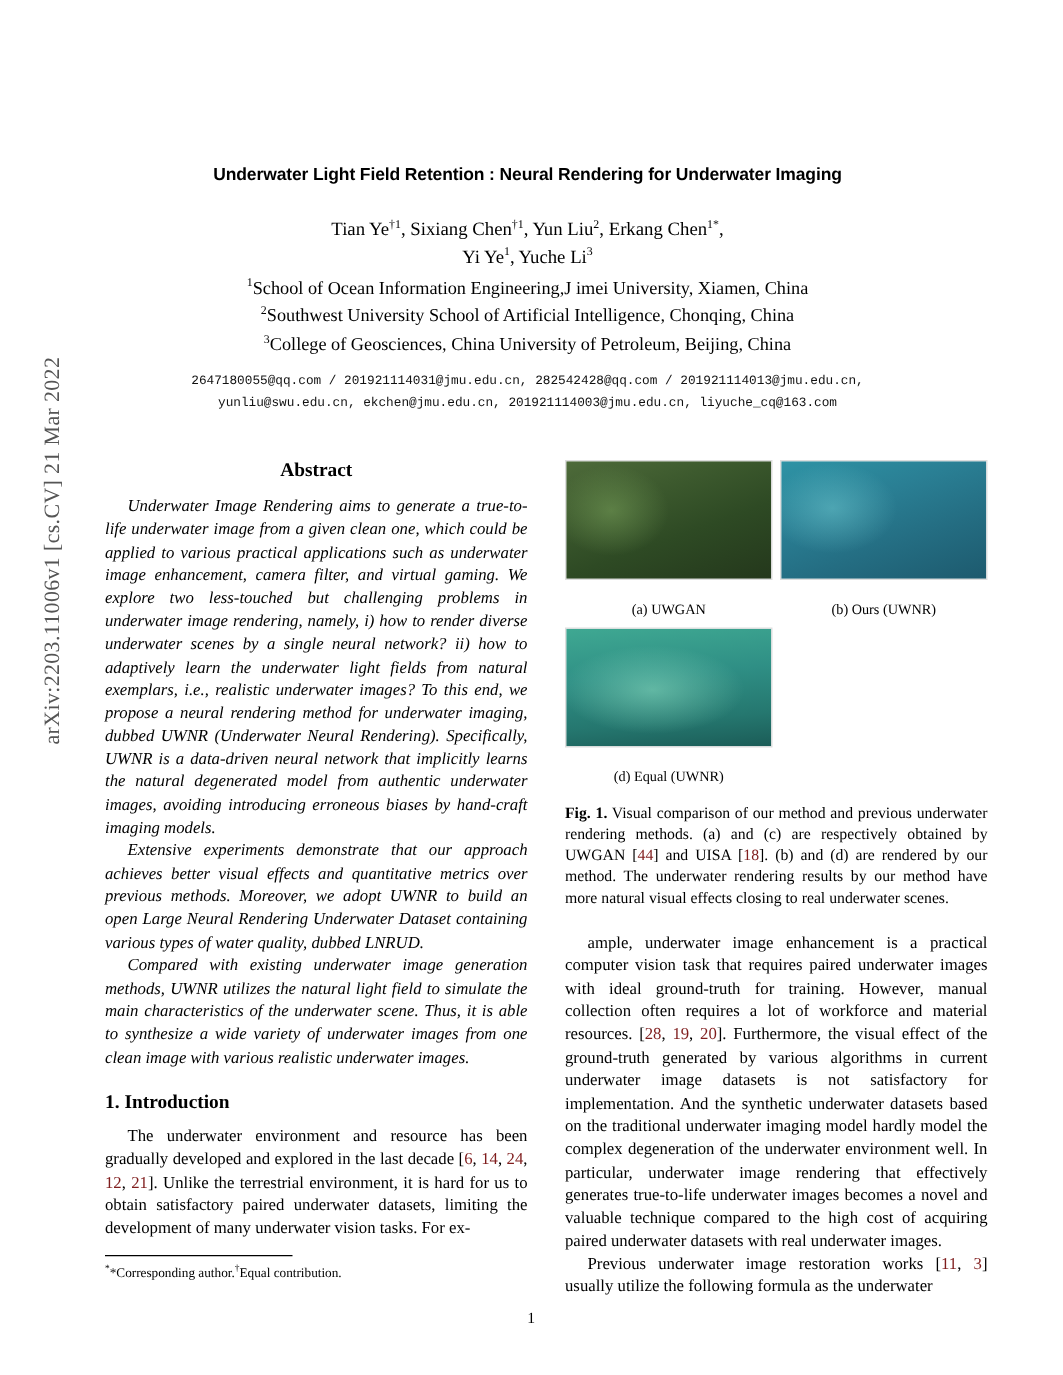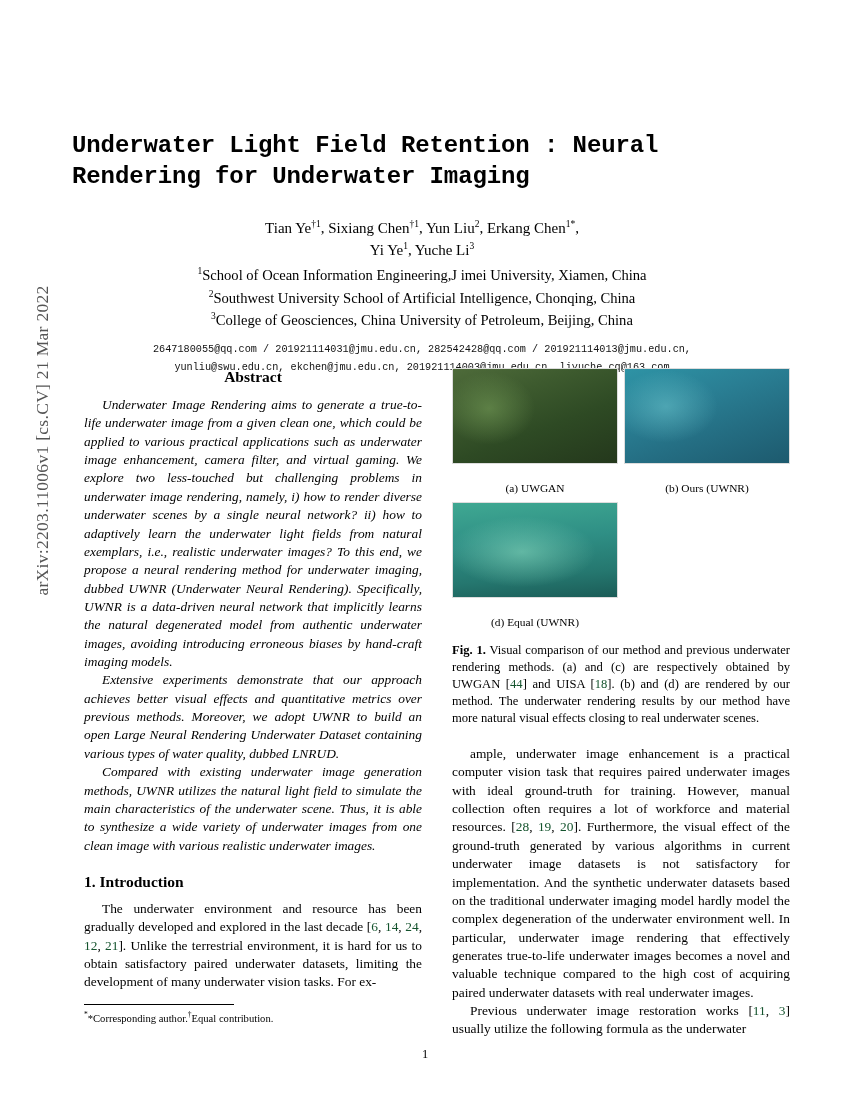--- a/index.html
+++ b/index.html
@@ -34,23 +34,24 @@
     color: #555555;
     white-space: nowrap;
   }
   .content {
     position: absolute;
     left: 72px;
     top: 130px;
     width: 700px;
   }
   .title {
-    font-family: Liberation Mono, monospace;
-    font-size: 24px;
+    font-family: Liberation Sans, sans-serif;
+    font-size: 14px;
     font-weight: bold;
+    text-align: center;
     line-height: 1.3;
     margin: 0 0 26px 0;
     letter-spacing: -0.1px;
   }
   .authors {
     text-align: center;
     font-size: 15px;
     line-height: 1.45;
   }
   .authors sup {
@@ -107,21 +108,21 @@
     hyphens: auto;
   }
   p.body {
     font-size: 13.4px;
     line-height: 1.37;
     margin: 0;
     text-align: justify;
     text-indent: 18px;
     hyphens: auto;
   }
-  .cite { color: #14532d; }
+  .cite { color: #7f1d1d; }
   .figure {
     width: 338px;
   }
   .fig-grid {
     display: grid;
     grid-template-columns: 1fr 1fr;
     gap: 4px 6px;
   }
   .fig-cell {
     width: 100%;

